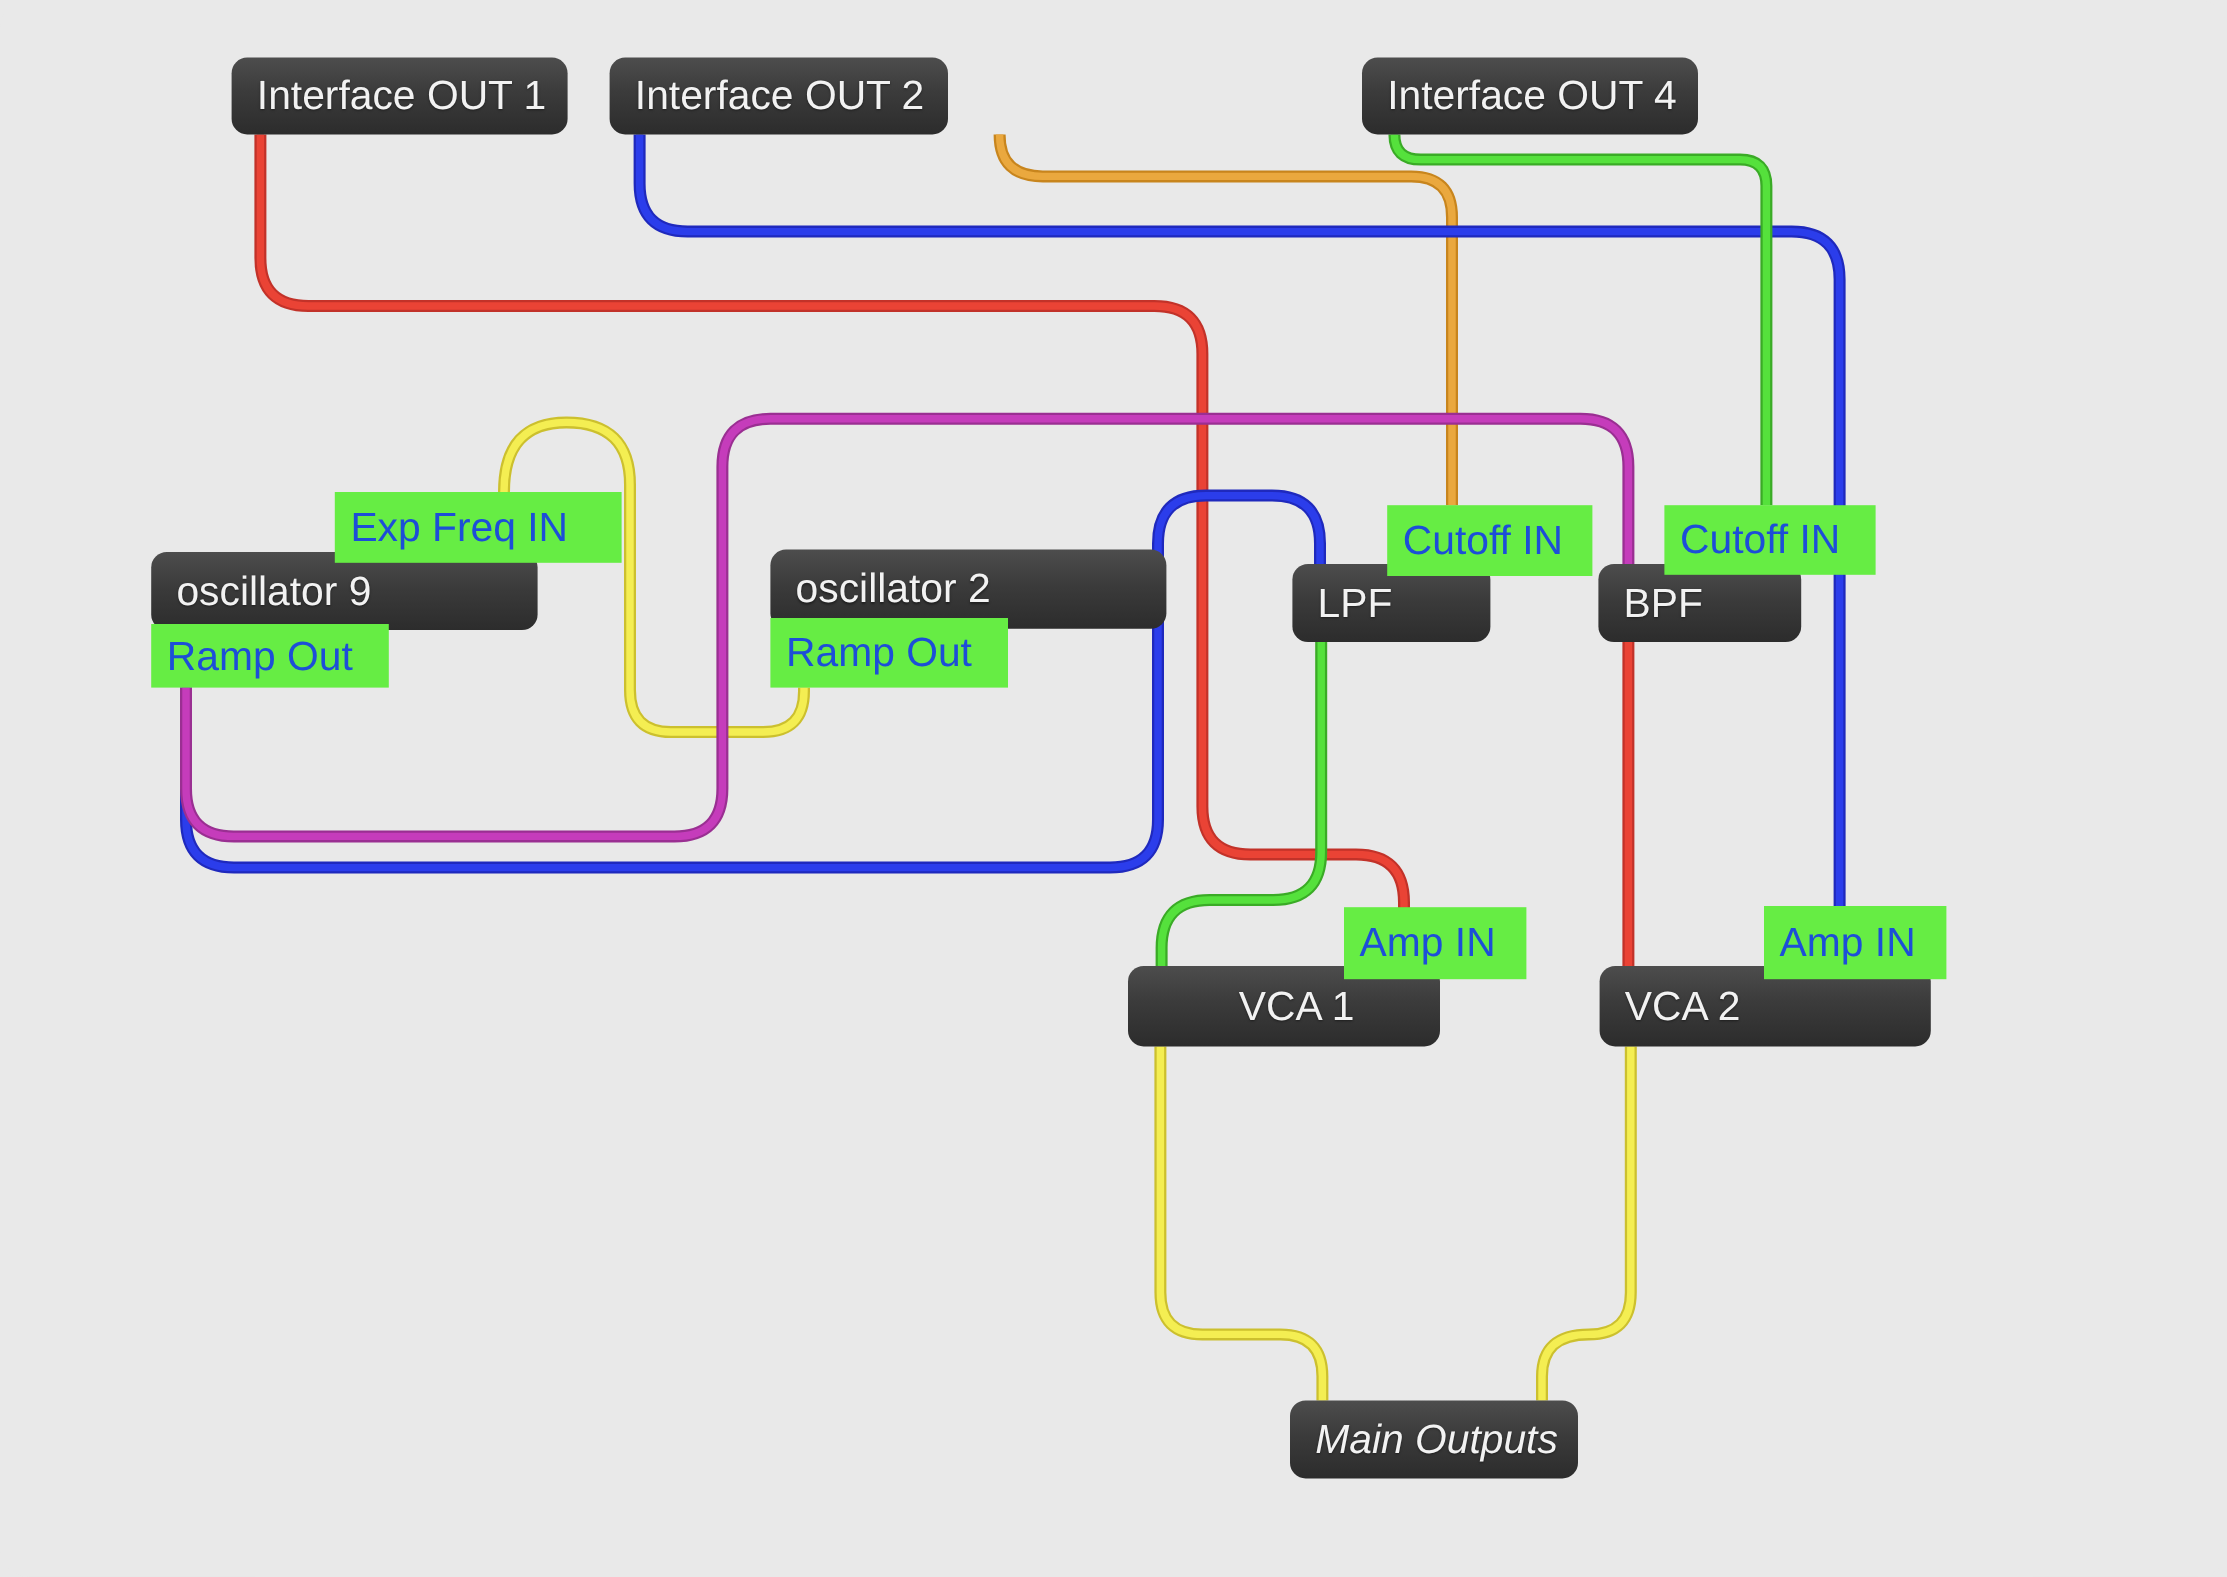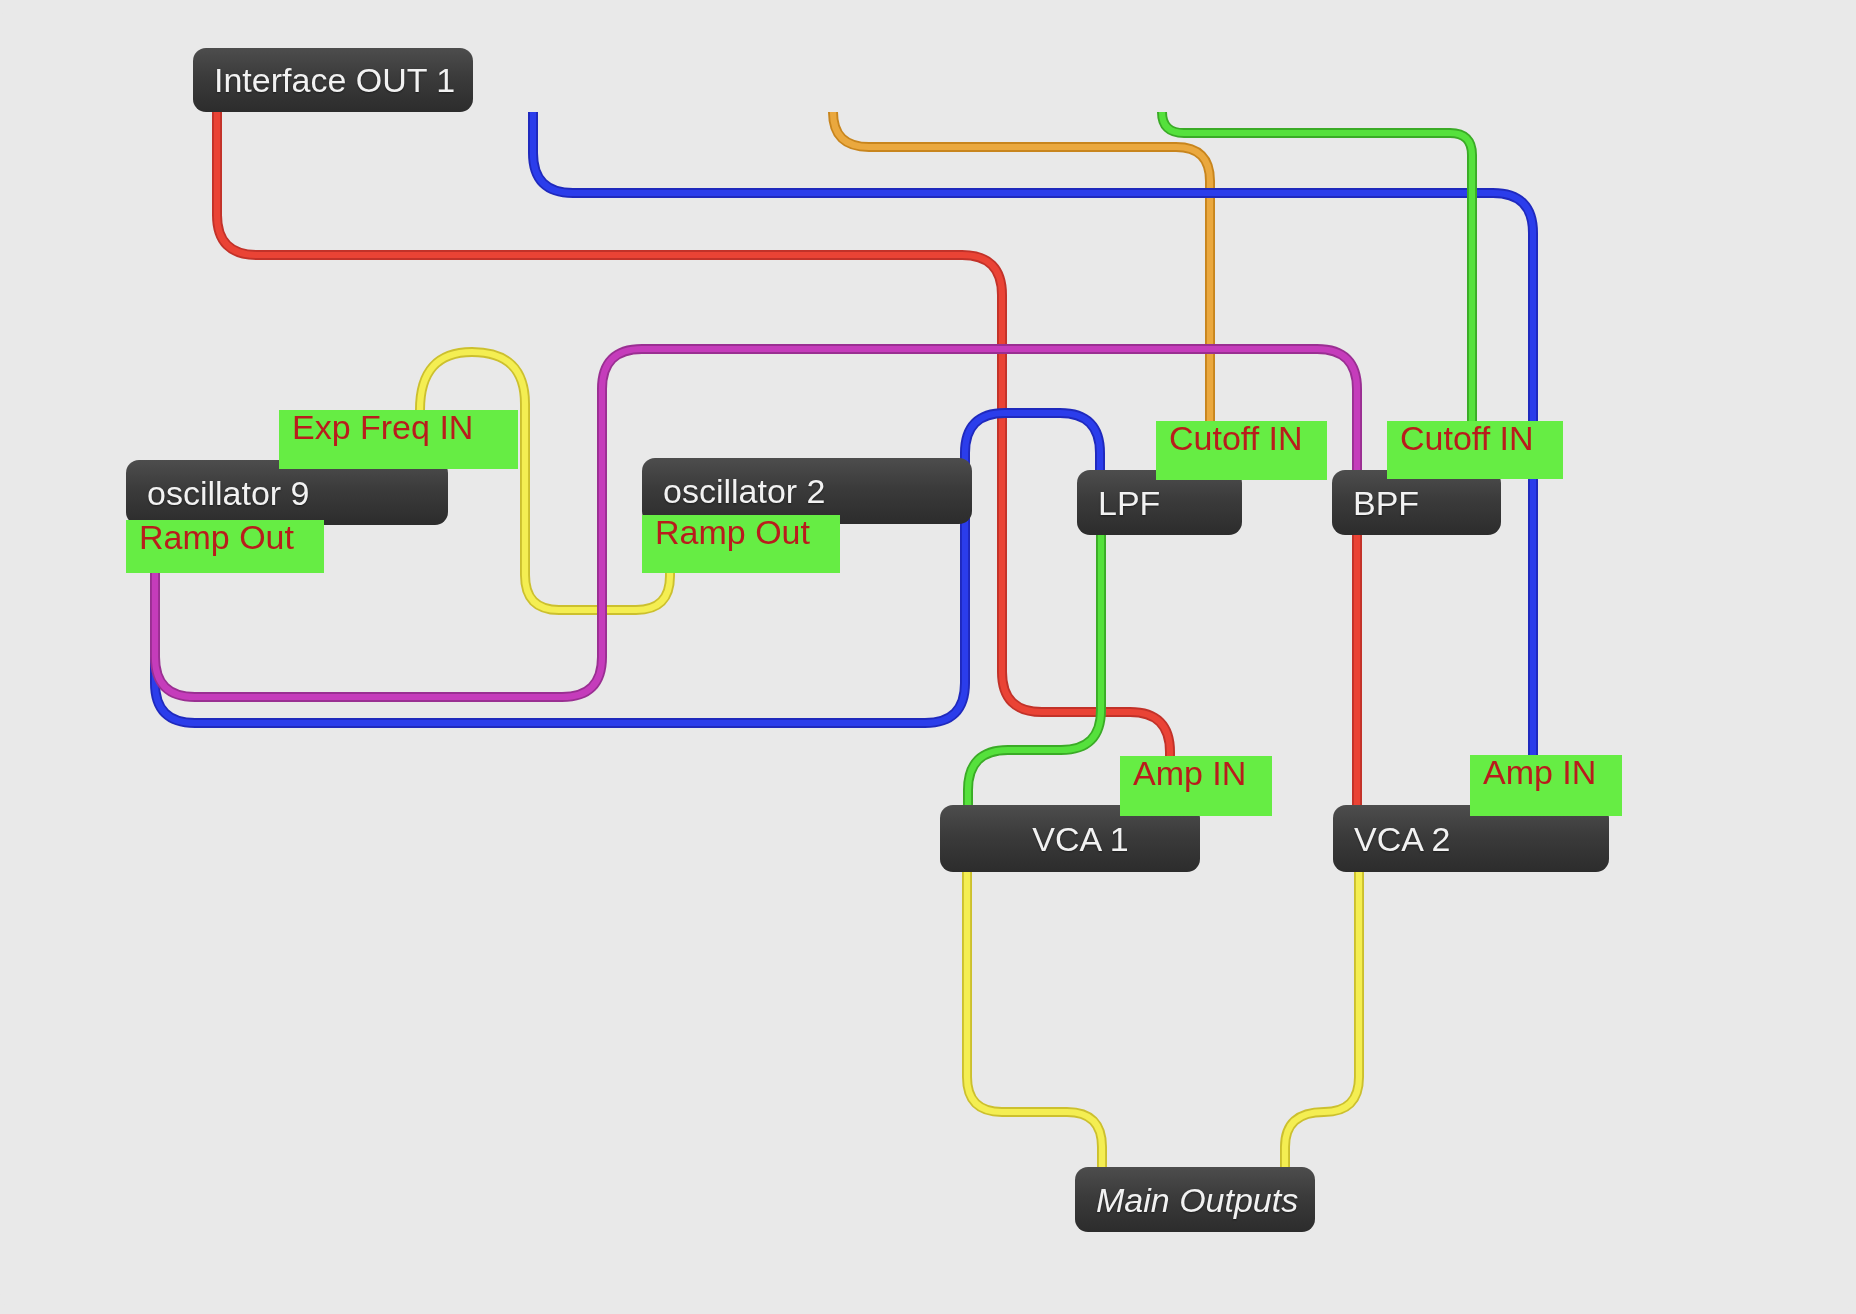--- a/index.html
+++ b/index.html
@@ -14,22 +14,22 @@
     background:linear-gradient(180deg,#4d4d4d 0%, #3b3b3b 45%, #2c2c2c 100%);
     border-radius:13px;
     color:#f2f2f2; font-size:34px; line-height:1;
     display:flex; align-items:center; padding-left:21px;
     text-shadow:0 1px 2px rgba(0,0,0,0.45);
     white-space:nowrap;
   }
   .port {
     position:absolute; box-sizing:border-box;
     background:#66ed44;
-    color:#b91c1c; font-size:34px; line-height:1;
-    display:flex; align-items:flex-start; padding-left:13px;
+    color:#1d4ed8; font-size:34px; line-height:1;
+    display:flex; align-items:center; padding-left:13px;
     white-space:nowrap;
   }
   .wire-edge { fill:none; stroke-linejoin:round; stroke-linecap:butt; }
   .wire-core { fill:none; stroke-linejoin:round; stroke-linecap:butt; }
 </style>
 </head>
 <body>
 
 <div id="stage" style="width: 1856px; height: 1314px; background: rgb(233, 233, 233);">
   <svg id="wires" width="1856" height="1314" viewBox="0 0 1856 1314">
@@ -74,20 +74,26 @@
         <path class="wire-core" d="M1101,535 V710 Q1101,750 1061,750 H1008 Q968,750 968,790 V805" stroke="#55e13c" stroke-width="6.2"></path>
       </g>
       <g>
         <path class="wire-edge" d="M155,573 V657 Q155,697 195,697 H562 Q602,697 602,657 V389 Q602,349 642,349 H1317 Q1357,349 1357,389 V470" stroke="#9a2f92" stroke-width="10"></path>
         <path class="wire-core" d="M155,573 V657 Q155,697 195,697 H562 Q602,697 602,657 V389 Q602,349 642,349 H1317 Q1357,349 1357,389 V470" stroke="#c53cbb" stroke-width="6.2"></path>
       </g>
     </svg>
 <div class="module" style="left: 193px; top: 48px; width: 280px; height: 64px;">
       <span>Interface OUT 1</span>
     </div>
+    <div class="module" style="left: 508px; top: 48px; width: 282px; height: 64px;">
+      <span>Interface OUT 2</span>
+    </div>
+    <div class="module" style="left: 1135px; top: 48px; width: 280px; height: 64px;">
+      <span>Interface OUT 4</span>
+    </div>
     <div class="module" style="left: 126px; top: 460px; width: 322px; height: 65px;">
       <span>oscillator 9</span>
     </div>
     <div class="module" style="left: 642px; top: 458px; width: 330px; height: 66px; align-items: center;">
       <span>oscillator 2</span>
     </div>
     <div class="module" style="left: 1077px; top: 470px; width: 165px; height: 65px;">
       <span>LPF</span>
     </div>
     <div class="module" style="left: 1332px; top: 470px; width: 169px; height: 65px;">

